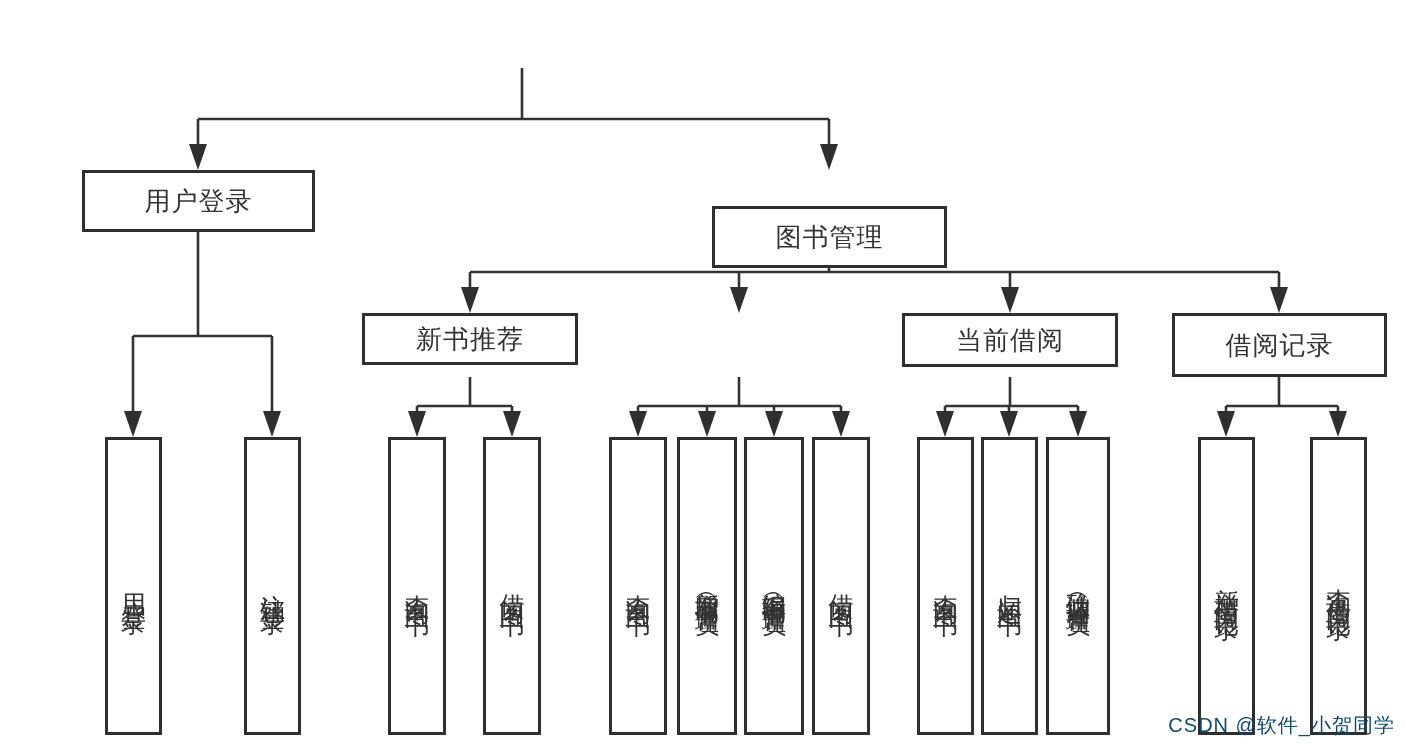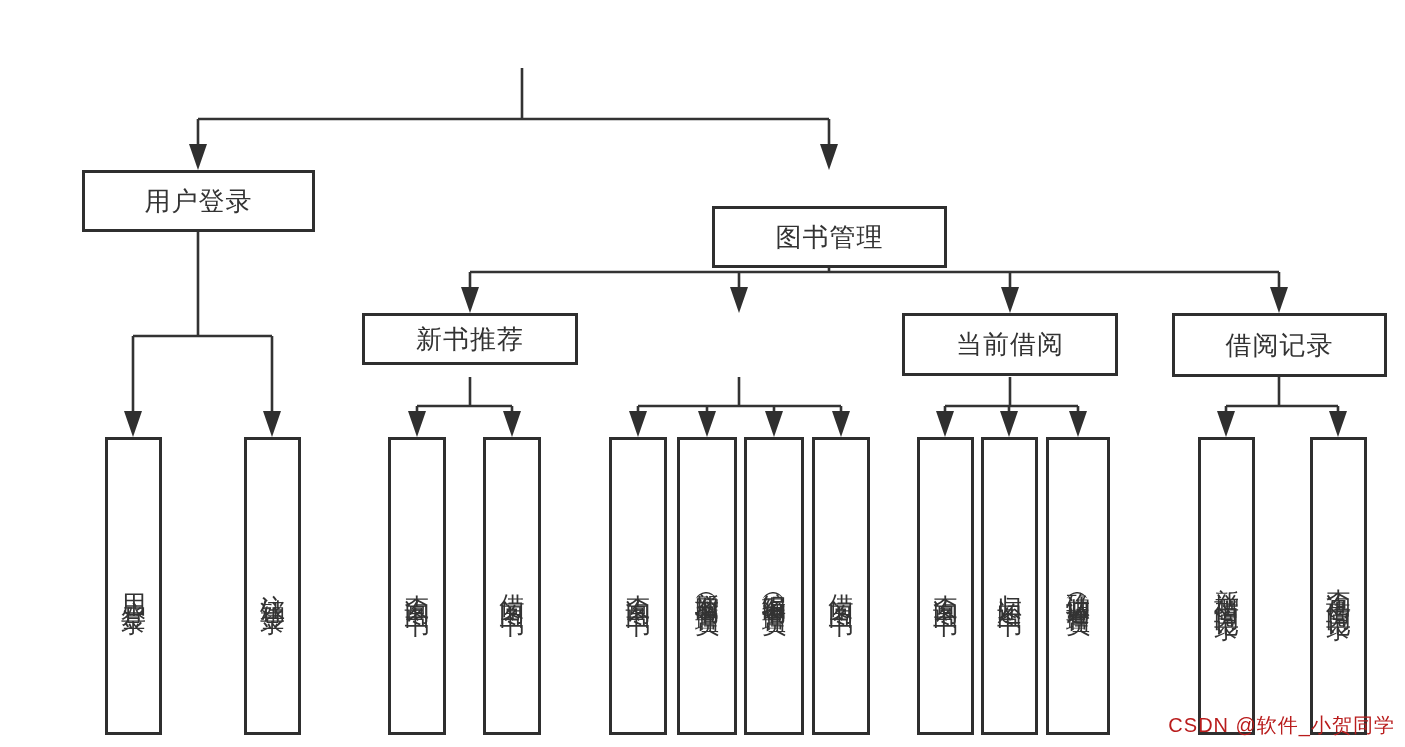--- a/index.html
+++ b/index.html
@@ -31,21 +31,21 @@
     letter-spacing: 6px;
     line-height: 1;
   }
   .v-label.long { font-size: 24px; letter-spacing: 3px; }
   .watermark {
     position: absolute;
     right: 10px;
     bottom: 8px;
     font-size: 20px;
     letter-spacing: 1px;
-    color: #b91c1c;
+    color: #0c4a6e;
     white-space: nowrap;
   }
 </style>
 </head>
 <body>
 
 <div class="canvas">
 
   <svg class="wires" width="1405" height="747" viewBox="0 0 1405 747">
 
@@ -109,21 +109,21 @@
       <polygon points="1217,411 1235,411 1226,437"></polygon>
       <polygon points="1329,411 1347,411 1338,437"></polygon>
     </g>
   </svg>
 
 
   <div class="box h-label" style="left:82px; top:170px; width:233px; height:62px;">用户登录</div>
   <div class="box h-label" style="left:712px; top:170px; width:235px; height:62px;margin-top:36px;">图书管理</div>
 
   <div class="box h-label" style="left:362px; top:313px; width:216px; height:52px;">新书推荐</div>
-  <div class="box h-label" style="left:902px; top:313px; width:216px; height:63px;">当前借阅</div>
+  <div class="box h-label" style="left:902px; top:313px; width:216px; height:54px;">当前借阅</div>
   <div class="box h-label" style="left:1172px; top:313px; width:215px; height:64px;">借阅记录</div>
 
   <div class="box v-label" style="left:105px; top:437px; width:57px; height:298px;">用户登录</div>
   <div class="box v-label" style="left:244px; top:437px; width:57px; height:298px;">注销登录</div>
 
   <div class="box v-label" style="left:388px; top:437px; width:58px; height:298px;">查询图书</div>
   <div class="box v-label" style="left:483px; top:437px; width:58px; height:298px;">借阅图书</div>
 
   <div class="box v-label" style="left:609px; top:437px; width:58px; height:298px;">查询图书</div>
   <div class="box v-label long" style="left:677px; top:437px; width:60px; height:298px;">新增图书（管理员）</div>

